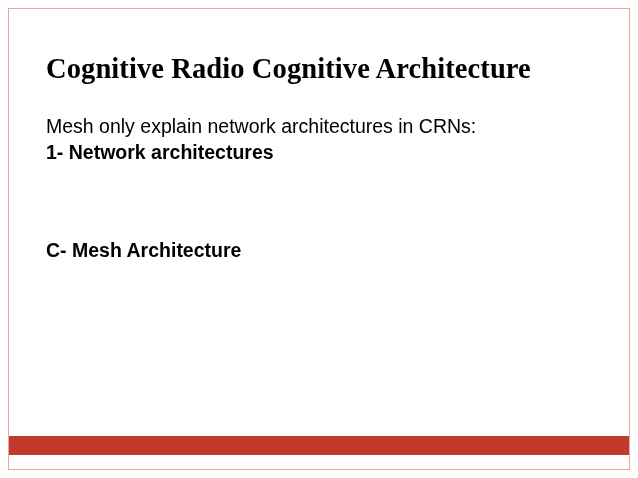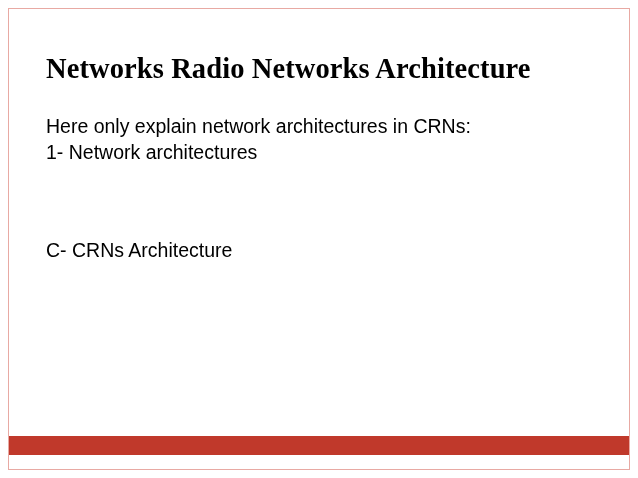--- a/index.html
+++ b/index.html
@@ -45,48 +45,48 @@
     white-space: nowrap;
   }
   .body-line {
     font-family: "Liberation Sans", sans-serif;
     font-size: 19.5px;
     color: #000000;
     line-height: 1.32;
     margin: 0;
   }
   .body-line.bold {
-    font-weight: normal;
+    font-weight: bold;
   }
   .gap-lg {
     height: 24px;
   }
   .footer-bar {
     position: absolute;
     left: 9px;
     bottom: 23px;
     width: 620px;
     height: 19px;
     background: #c0392b;
   }
 </style>
 </head>
 <body>
 
 <div class="slide">
   <div class="slide-border"></div>
 
   <div class="content">
-    <h1 class="title">Networks Radio Networks Architecture</h1>
+    <h1 class="title">Cognitive Radio Cognitive Architecture</h1>
 
-    <p class="body-line">Here only explain network architectures in CRNs:</p>
+    <p class="body-line">Mesh only explain network architectures in CRNs:</p>
     <p class="body-line bold">1- Network architectures</p>
 
     <div class="gap-lg"></div>
 
     <div class="gap-lg"></div>
 
     <div class="gap-lg"></div>
-    <p class="body-line bold">C- CRNs Architecture</p>
+    <p class="body-line bold">C- Mesh Architecture</p>
   </div>
 
   <div class="footer-bar"></div>
 </div>
 
 </body></html>

